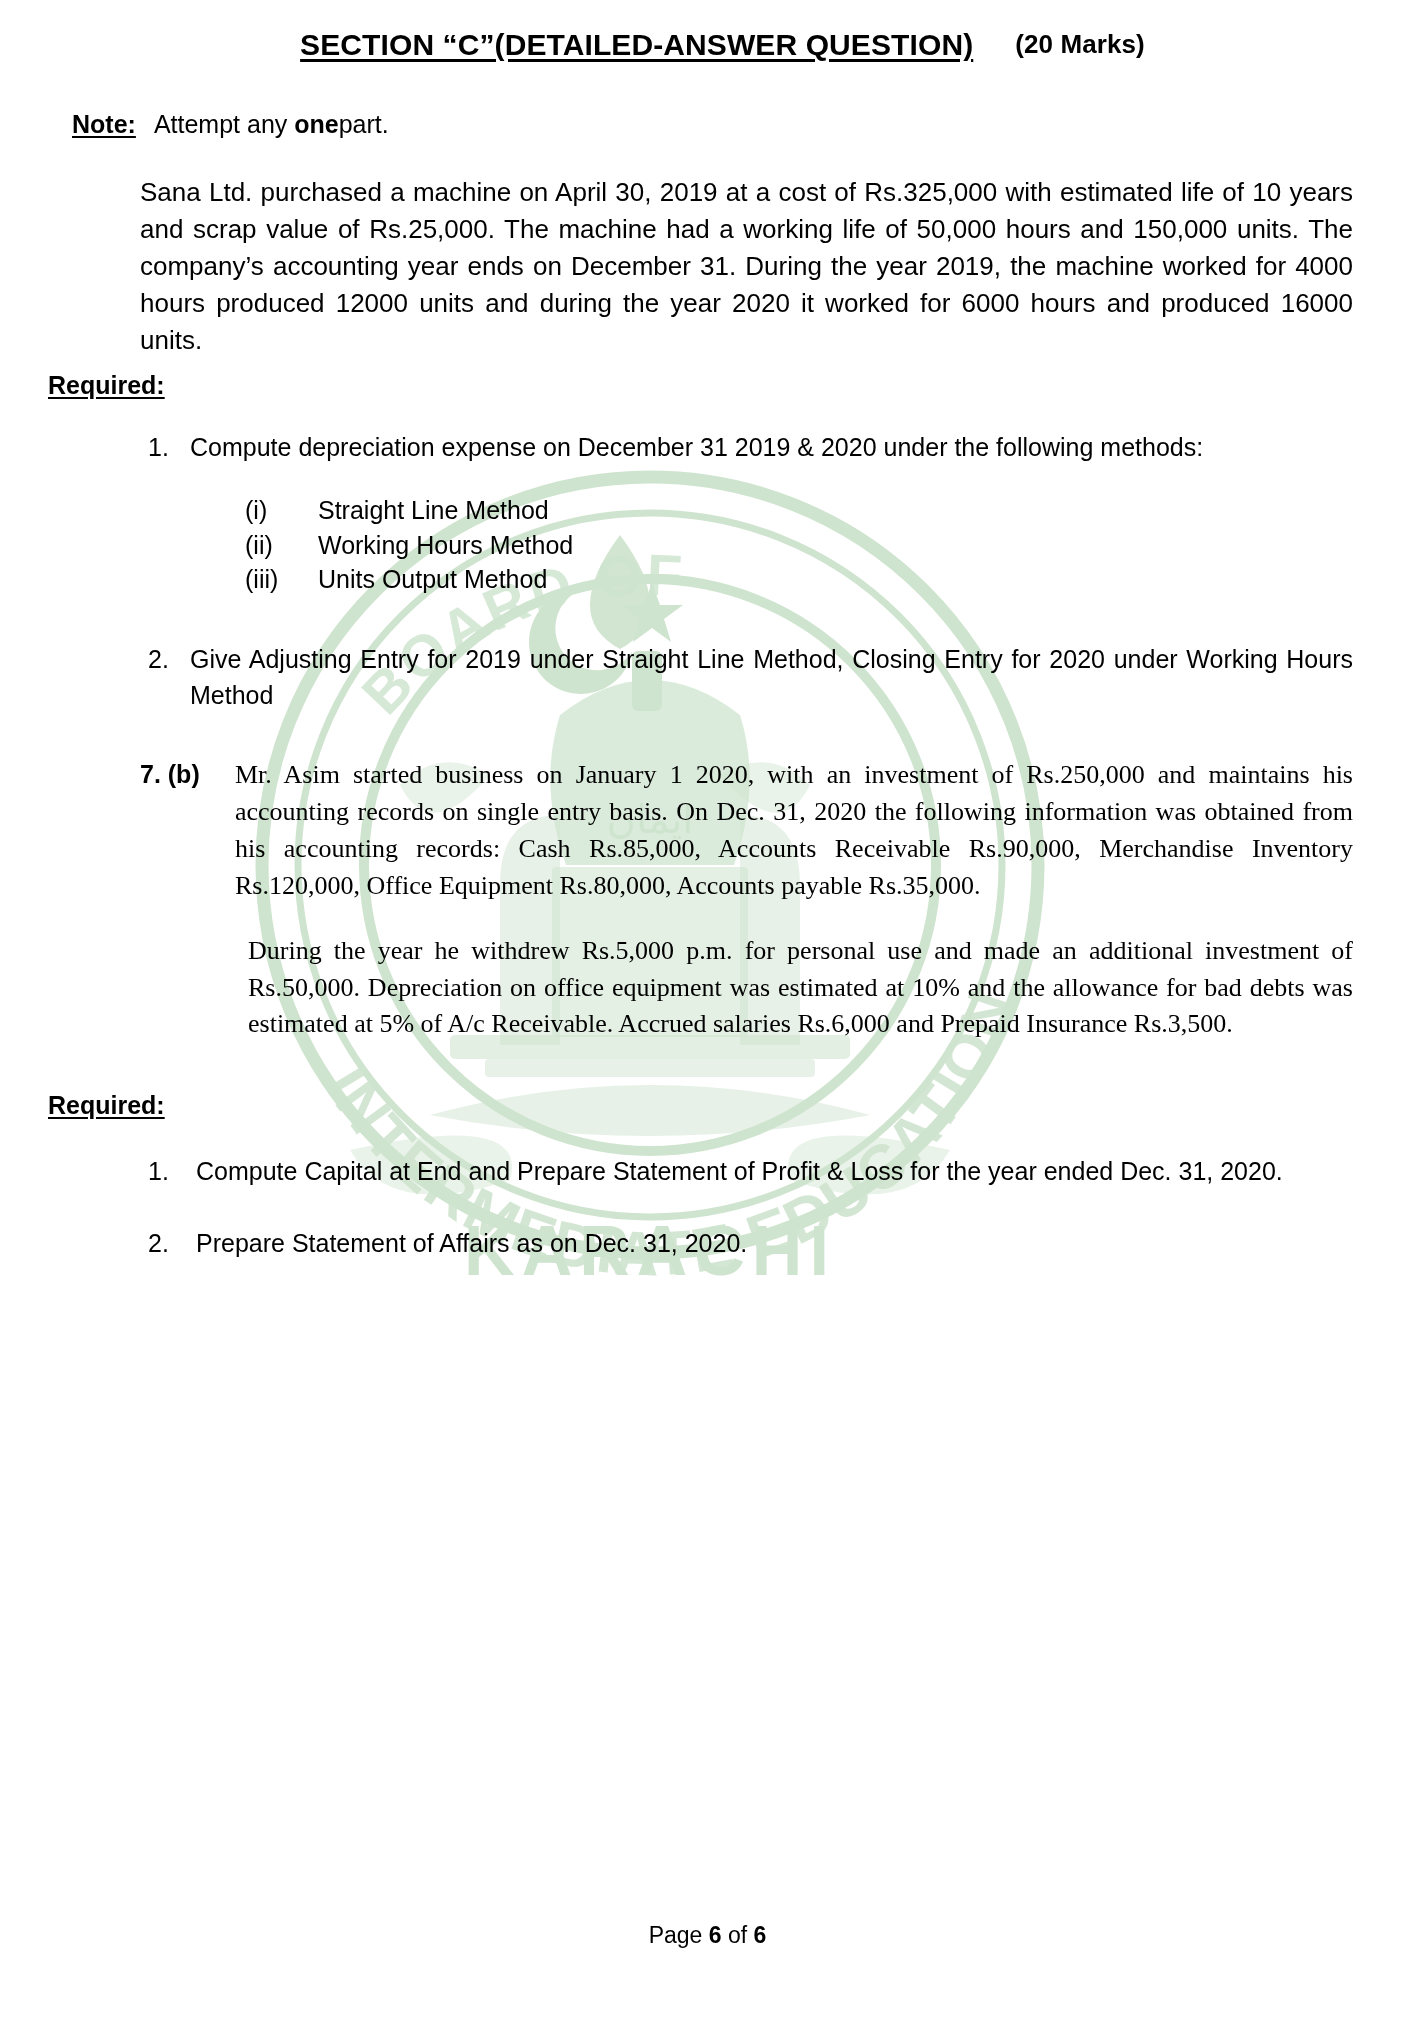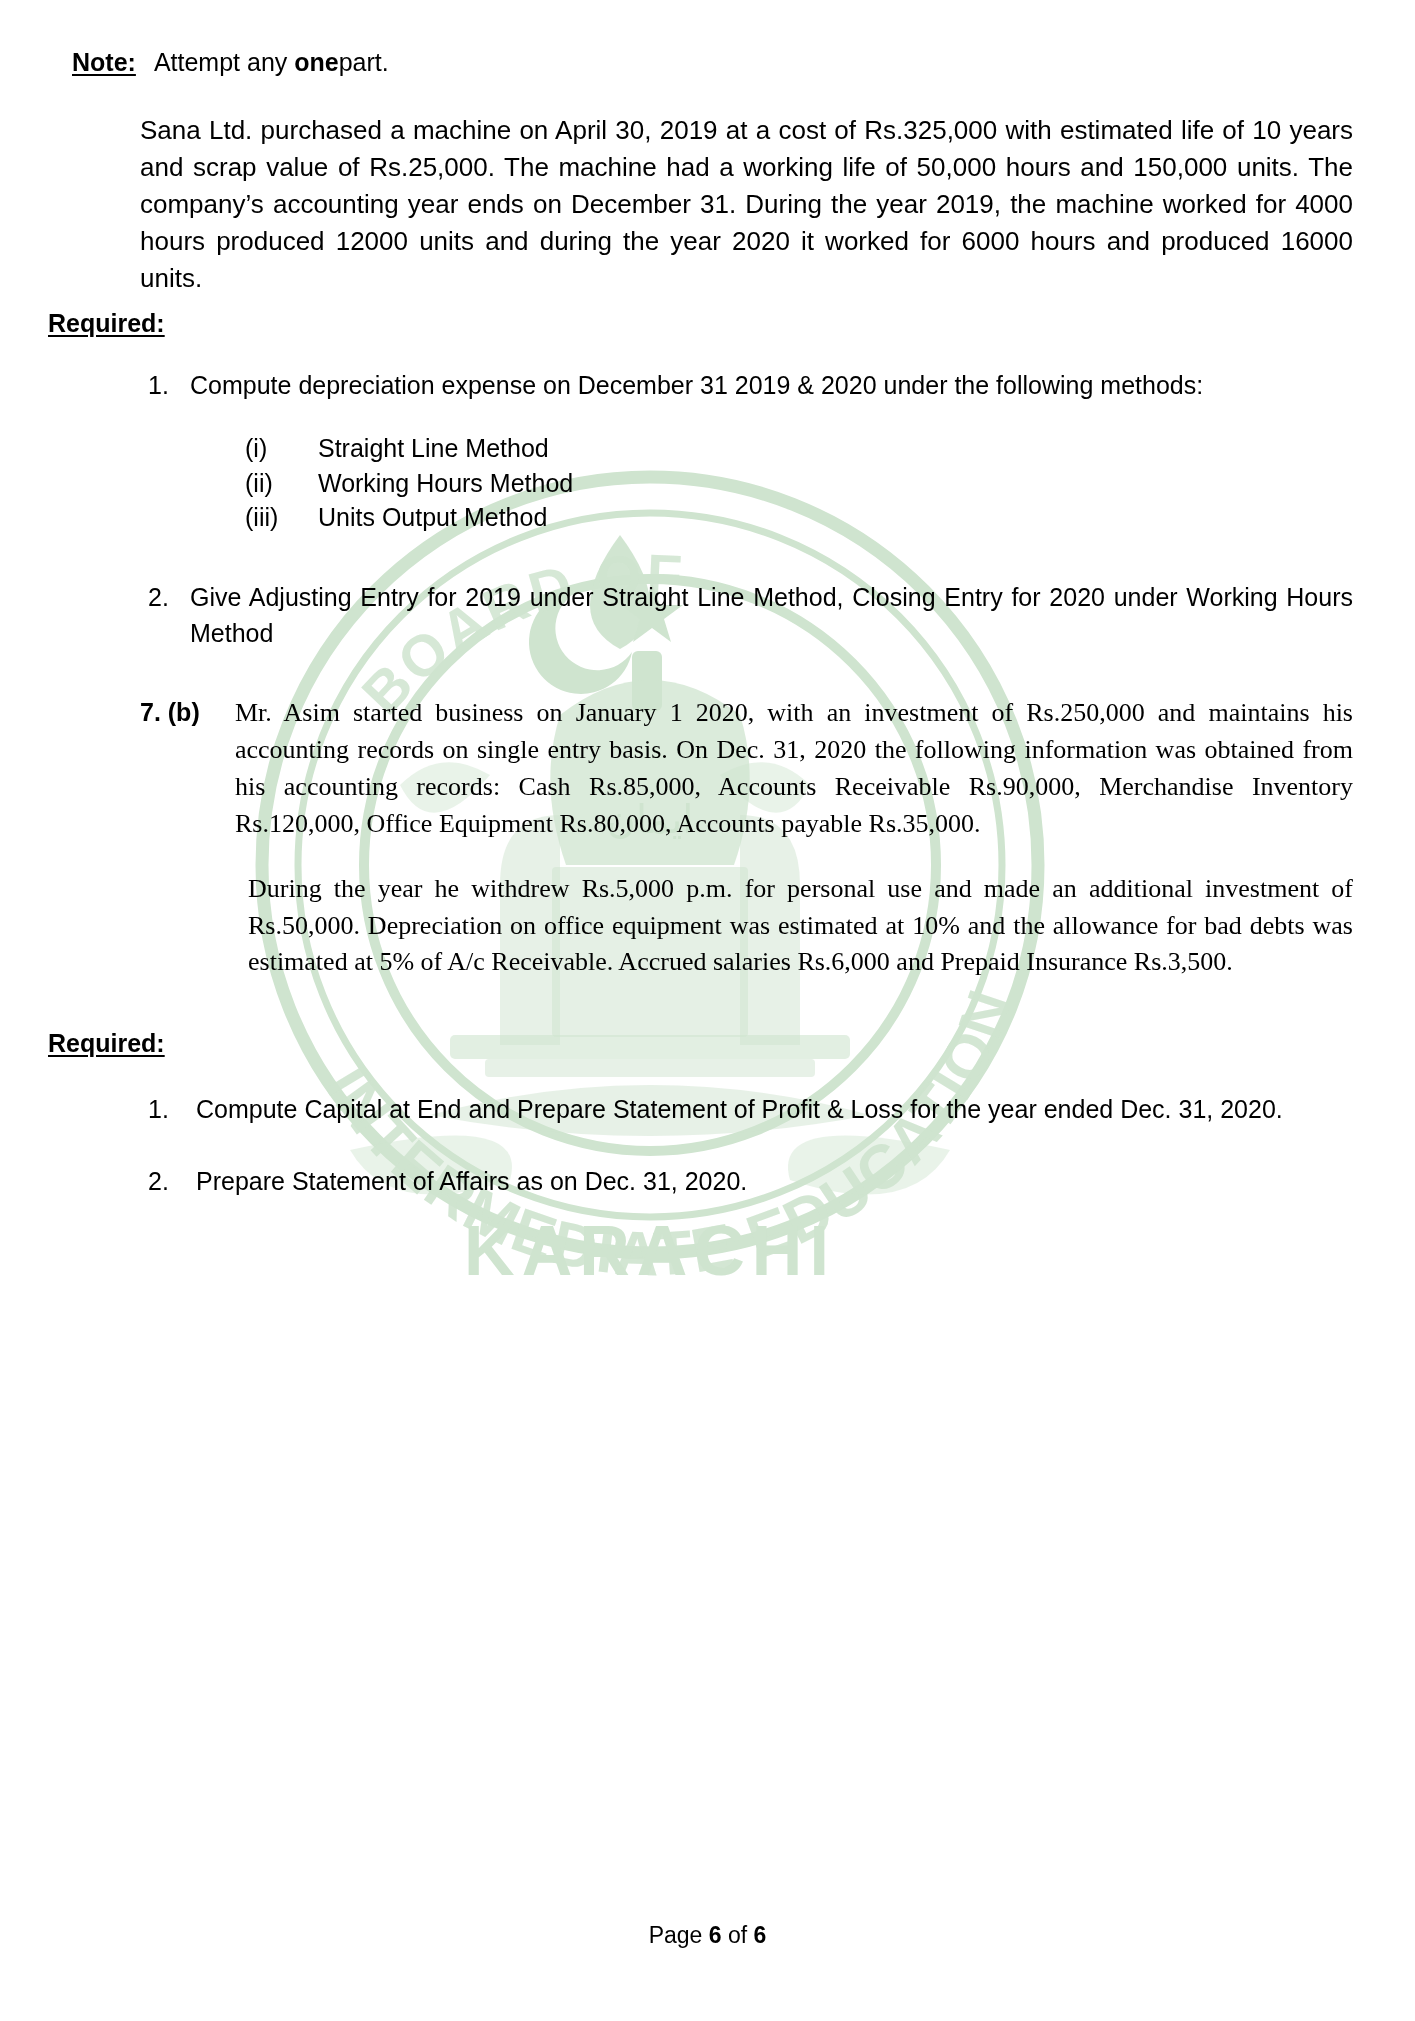--- a/index.html
+++ b/index.html
@@ -202,20 +202,23 @@
           <textPath href="#arcBottomTxt" startOffset="9%">INTERMEDIATE EDUCATION</textPath>
         </text>
       </g>
       <text x="450" y="860" text-anchor="middle" font-size="70" font-weight="bold" letter-spacing="7" fill="#cfe4cf" font-family="'Liberation Sans', sans-serif">KARACHI</text>
       <text x="450" y="418" text-anchor="middle" font-size="40" fill="#cfe4cf" font-family="'DejaVu Sans', sans-serif">ایمان</text>
     </svg>
   </div>
 
   <div class="content">
 
+    <div class="heading">
+      <span class="sec-title">SECTION “C”(DETAILED-ANSWER QUESTION)</span><span class="marks">(20 Marks)</span>
+    </div>
 
     <div class="note-row">
       <span class="note-label">Note:</span><span>Attempt any </span><span class="note-strong">one</span><span>part.</span>
     </div>
 
     <div class="qblock">
       <div class="qbody">Sana Ltd. purchased a machine on April 30, 2019 at a cost of Rs.325,000 with estimated life of 10 years and scrap value of Rs.25,000.  The machine had a working life of 50,000 hours and 150,000 units.  The company’s accounting year ends on December 31.  During the year 2019, the machine worked for 4000 hours produced 12000 units and during the year 2020 it worked for 6000 hours and produced 16000 units.</div>
     </div>
 
     <div class="required">Required:</div>

